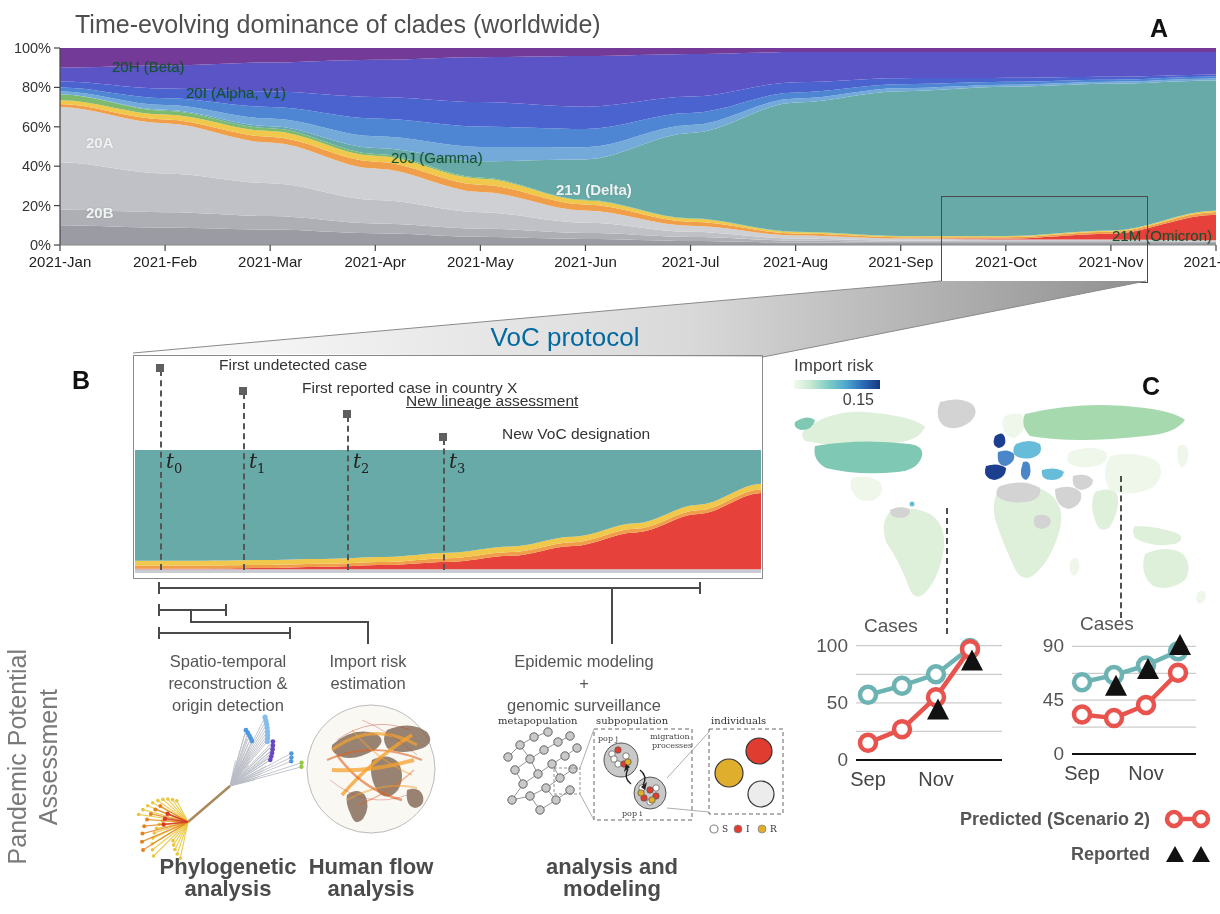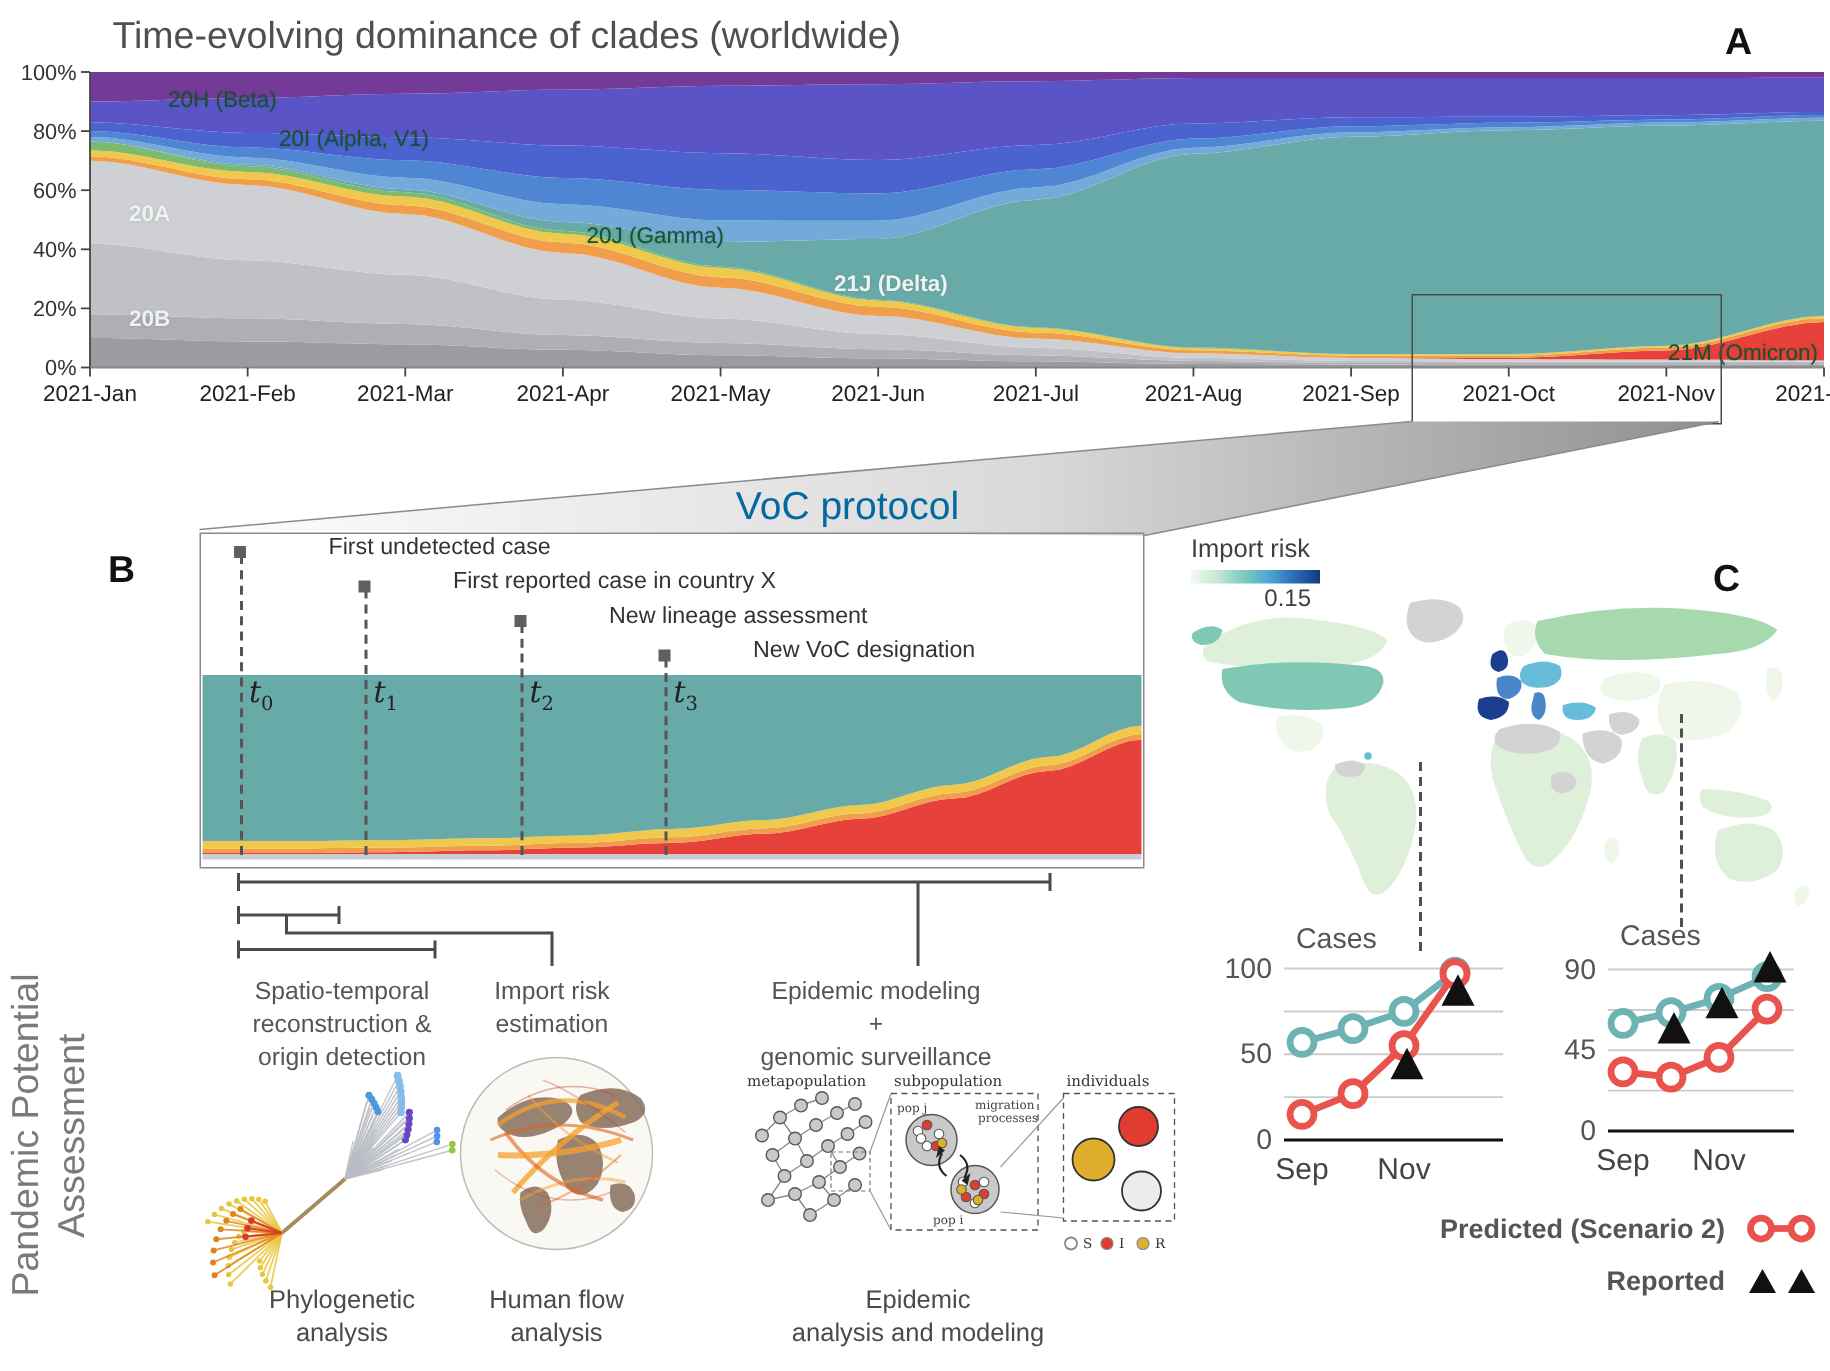--- a/index.html
+++ b/index.html
@@ -13,21 +13,21 @@
   .zoom-rect{border:1.5px solid #4a4a4a;background:transparent;}
   .voc-title{font-size:26px;color:#0369a1;text-align:center;}
   .bbox{border:1.2px solid #8a8a8a;background:transparent;}
   .dashline{width:0;border-left:2px dashed #555;}
   .marker-sq{width:8px;height:8px;background:#5f5f5f;}
   .event-label{font-size:15.5px;color:#333;white-space:nowrap;margin-left:47px;}
   .tsub{font-family:"DejaVu Serif","Liberation Serif",serif;font-size:20px;color:#222;}
   .tsub i{font-style:italic;}
   .tsub sub{font-size:13px;}
   .method-title{font-size:16.5px;line-height:22px;color:#555;text-align:center;}
-  .caption{font-size:17px;line-height:22px;color:#4b4b4b;text-align:center;font-weight:normal;}
+  .caption{font-size:22px;line-height:22px;color:#4b4b4b;text-align:center;font-weight:bold;}
   .vlabel-wrap{display:flex;flex-direction:row;align-items:center;justify-content:center;gap:2px;}
   .vlabel{writing-mode:vertical-rl;transform:rotate(180deg);font-size:25px;color:#7a7a7a;text-align:center;}
   .import-risk-label{font-size:17px;color:#3f3f3f;}
   .scale-value{font-size:16px;color:#3f3f3f;text-align:right;}
   .map-dash{width:0;border-left:2.5px dashed #4f4f4f;}
   .legend-row{display:flex;justify-content:flex-end;align-items:center;gap:12px;height:26px;margin-bottom:9px;}
   .legend-label{font-size:18px;font-weight:bold;color:#555;}
   svg{overflow:visible;display:block;}
 </style>
 </head>
@@ -132,21 +132,21 @@
   <div class="abs dashline" style="left:347px;top:416px;height:154px;"></div>
   <div class="abs dashline" style="left:443px;top:439px;height:131px;"></div>
 
   <div class="abs marker-sq" style="left:156px;top:364px;"></div>
   <div class="abs marker-sq" style="left:239px;top:387px;"></div>
   <div class="abs marker-sq" style="left:343px;top:410px;"></div>
   <div class="abs marker-sq" style="left:439px;top:433px;"></div>
 
   <div class="abs event-label" style="left:172px;top:356px;">First undetected case</div>
   <div class="abs event-label" style="left:255px;top:379px;">First reported case in country X</div>
-  <div class="abs event-label" style="left:359px;top:402px;">New lineage assessment</div>
+  <div class="abs event-label" style="left:359px;top:392px;text-decoration:underline;">New lineage assessment</div>
   <div class="abs event-label" style="left:455px;top:425px;">New VoC designation</div>
 
   <div class="abs tsub" style="left:166px;top:449px;"><i>t</i><sub>0</sub></div>
   <div class="abs tsub" style="left:249px;top:449px;"><i>t</i><sub>1</sub></div>
   <div class="abs tsub" style="left:353px;top:449px;"><i>t</i><sub>2</sub></div>
   <div class="abs tsub" style="left:449px;top:449px;"><i>t</i><sub>3</sub></div>
 
   <svg class="abs" style="left:0;top:576px;" width="810" height="72">
     <g stroke="#4a4a4a" stroke-width="2" fill="none">
       <line x1="159" y1="12" x2="700" y2="12"></line>
@@ -438,21 +438,20 @@
 
   <div class="abs caption" style="left:146px;top:856px;width:164px;">
     <div>Phylogenetic</div>
     <div>analysis</div>
   </div>
   <div class="abs caption" style="left:300px;top:856px;width:142px;">
     <div>Human flow</div>
     <div>analysis</div>
   </div>
   <div class="abs caption" style="left:498px;top:856px;width:228px;">
-    <div>Epidemic</div>
     <div>analysis and modeling</div>
   </div>
 
   <div class="abs vlabel-wrap" style="left:0;top:592px;width:66px;height:330px;">
     <span class="vlabel">Pandemic Potential</span>
     <span class="vlabel">Assessment</span>
   </div>
 
   <div class="abs import-risk-label" style="left:794px;top:356px;">Import risk</div>
   <div id="riskBar" class="abs" style="left: 794px; top: 380px; width: 86px; height: 9px; background: linear-gradient(to right, rgb(242, 250, 238), rgb(197, 232, 210), rgb(127, 204, 196), rgb(79, 168, 208), rgb(43, 108, 184), rgb(22, 56, 127));"></div>

